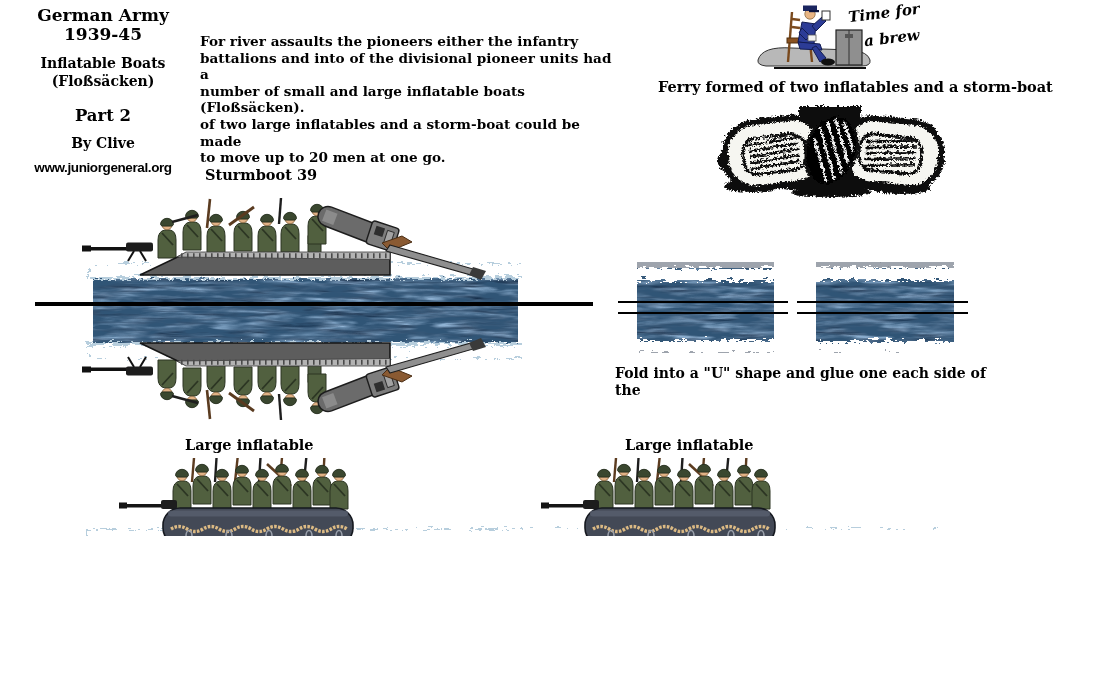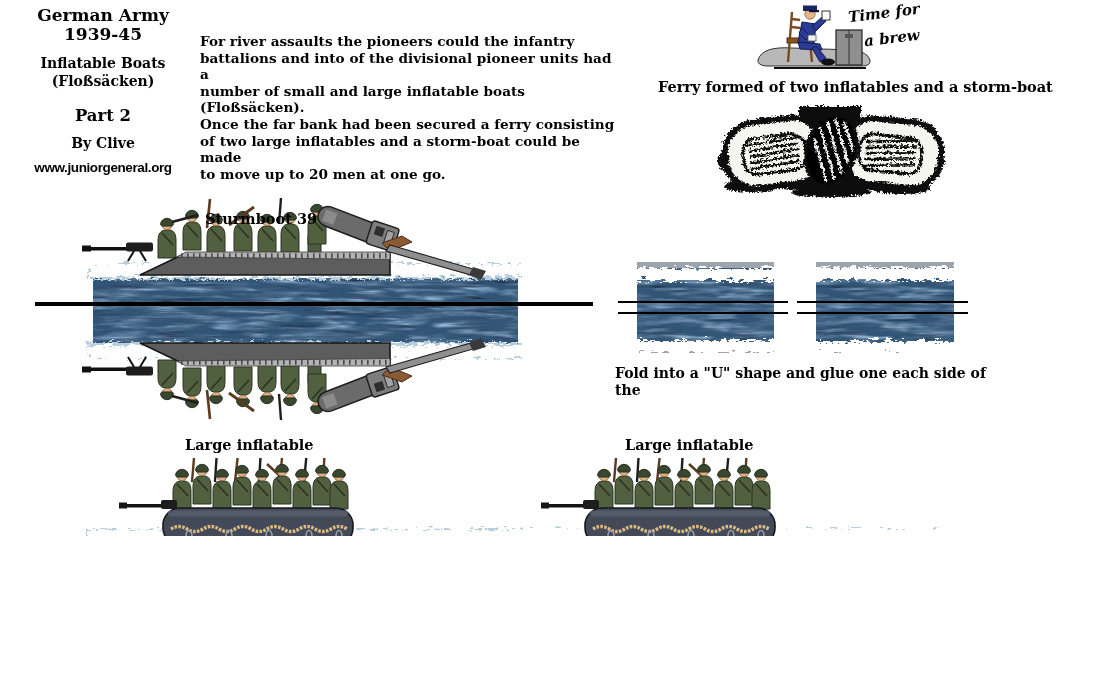--- a/index.html
+++ b/index.html
@@ -154,24 +154,23 @@
     <div class="title-line">German Army</div>
     <div class="title-line">1939-45</div>
     <div class="sub-line" style="margin-top:10px">Inflatable Boats</div>
     <div class="sub-line">(Floßsäcken)</div>
     <div class="part-line">Part 2</div>
     <div class="byline">By Clive</div>
     <div class="website">www.juniorgeneral.org</div>
   </div>
 
   <div class="abs intro lbl">
-    <div>For river assaults the pioneers could the infantry</div>
+    <div>For river assaults the pioneers either the infantry</div>
     <div>battalions and into of the divisional pioneer units had a</div>
     <div>number of small and large inflatable boats (Floßsäcken).</div>
-    <div>Once the far bank  had been secured a ferry consisting</div>
     <div>of two large inflatables  and a storm-boat could be made</div>
     <div>to move up to 20 men at  one go.</div>
   </div>
 
   <div class="abs" style="left:752px;top:2px;width:190px;height:72px;">
     <svg width="125" height="70">
       <path d="M6,58 Q10,44 40,46 L100,48 Q116,50 118,58 Q119,64 110,64 L14,64 Q5,63 6,58 Z" fill="#b8b8b8" stroke="#333" stroke-width="1"></path>
       <line x1="22" y1="66" x2="114" y2="66" stroke="#111" stroke-width="2"></line>
       <rect x="84" y="28" width="26" height="35" fill="#8f8f8f" stroke="#222" stroke-width="1.2"></rect>
       <line x1="97" y1="28" x2="97" y2="63" stroke="#333" stroke-width="1"></line>
@@ -239,21 +238,21 @@
       <g clip-path="url(#cboat)" stroke="#efefef" stroke-width="2.6">
         <line x1="100" y1="30" x2="116" y2="86"></line>
           <line x1="108" y1="26" x2="124" y2="84"></line>
         <line x1="116" y1="22" x2="132" y2="80"></line>
           <line x1="124" y1="20" x2="140" y2="76"></line>
         <line x1="132" y1="20" x2="146" y2="68"></line>
       </g>
     </g>
   </svg>
 
-  <div class="abs caption lbl" style="left:205px;top:166px;margin-top:44px;">Sturmboot 39</div>
+  <div class="abs caption lbl" style="left:205px;top:166px;">Sturmboot 39</div>
 
   <svg class="abs layer" style="left:82px;top:198px;" width="440" height="224">
     <g>
       <rect x="11" y="70" width="425" height="80" fill="#10253f"></rect>
       <rect x="11" y="70" width="425" height="80" filter="url(#wstreak)"></rect>
       <rect x="11" y="70" width="425" height="80" filter="url(#wstreak2)"></rect>
       <rect x="11" y="69" width="425" height="5" filter="url(#speck)" opacity="0.85"></rect>
       <rect x="11" y="146" width="425" height="5" filter="url(#speck)" opacity="0.85"></rect>
       <rect x="4" y="63" width="439" height="16" fill="#b7cedd" filter="url(#rough2)"></rect>
       <rect x="4" y="62" width="439" height="14" fill="#ffffff" filter="url(#rough)"></rect>

